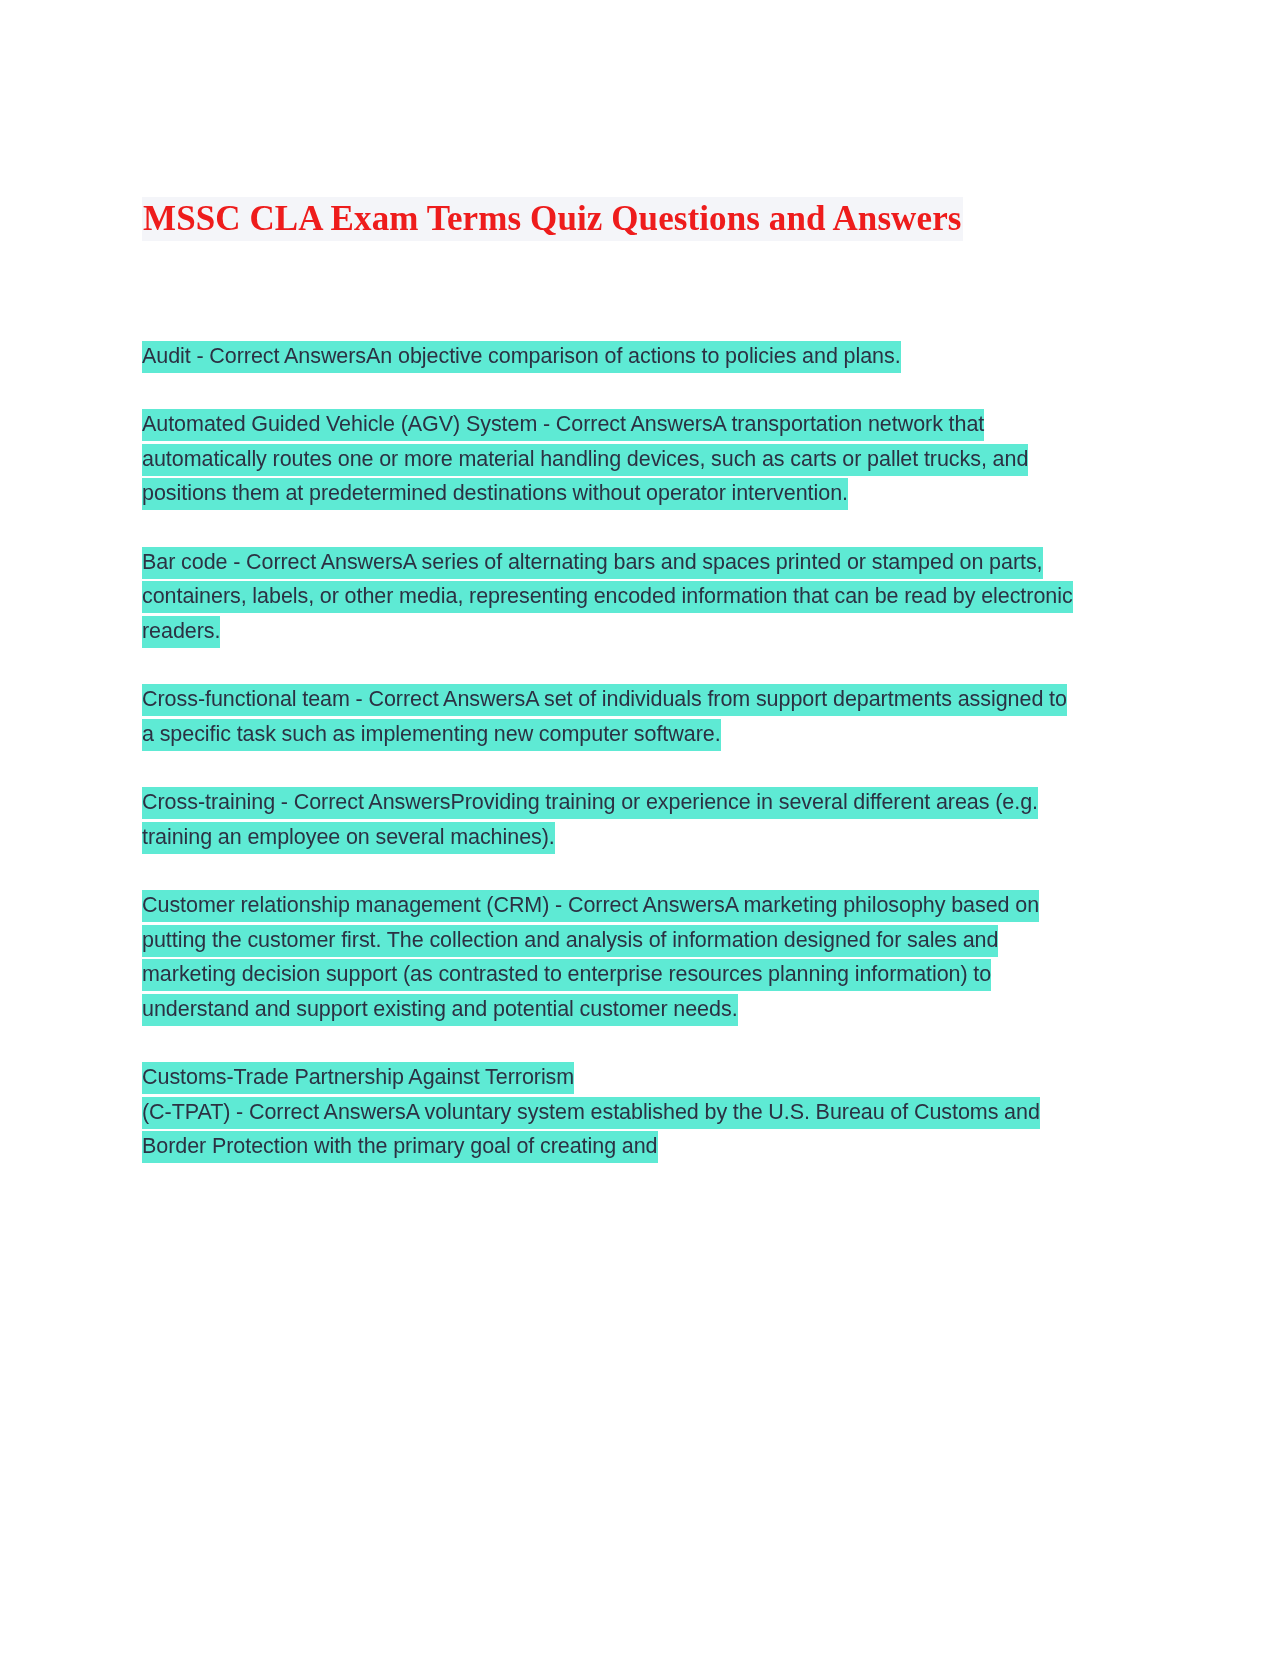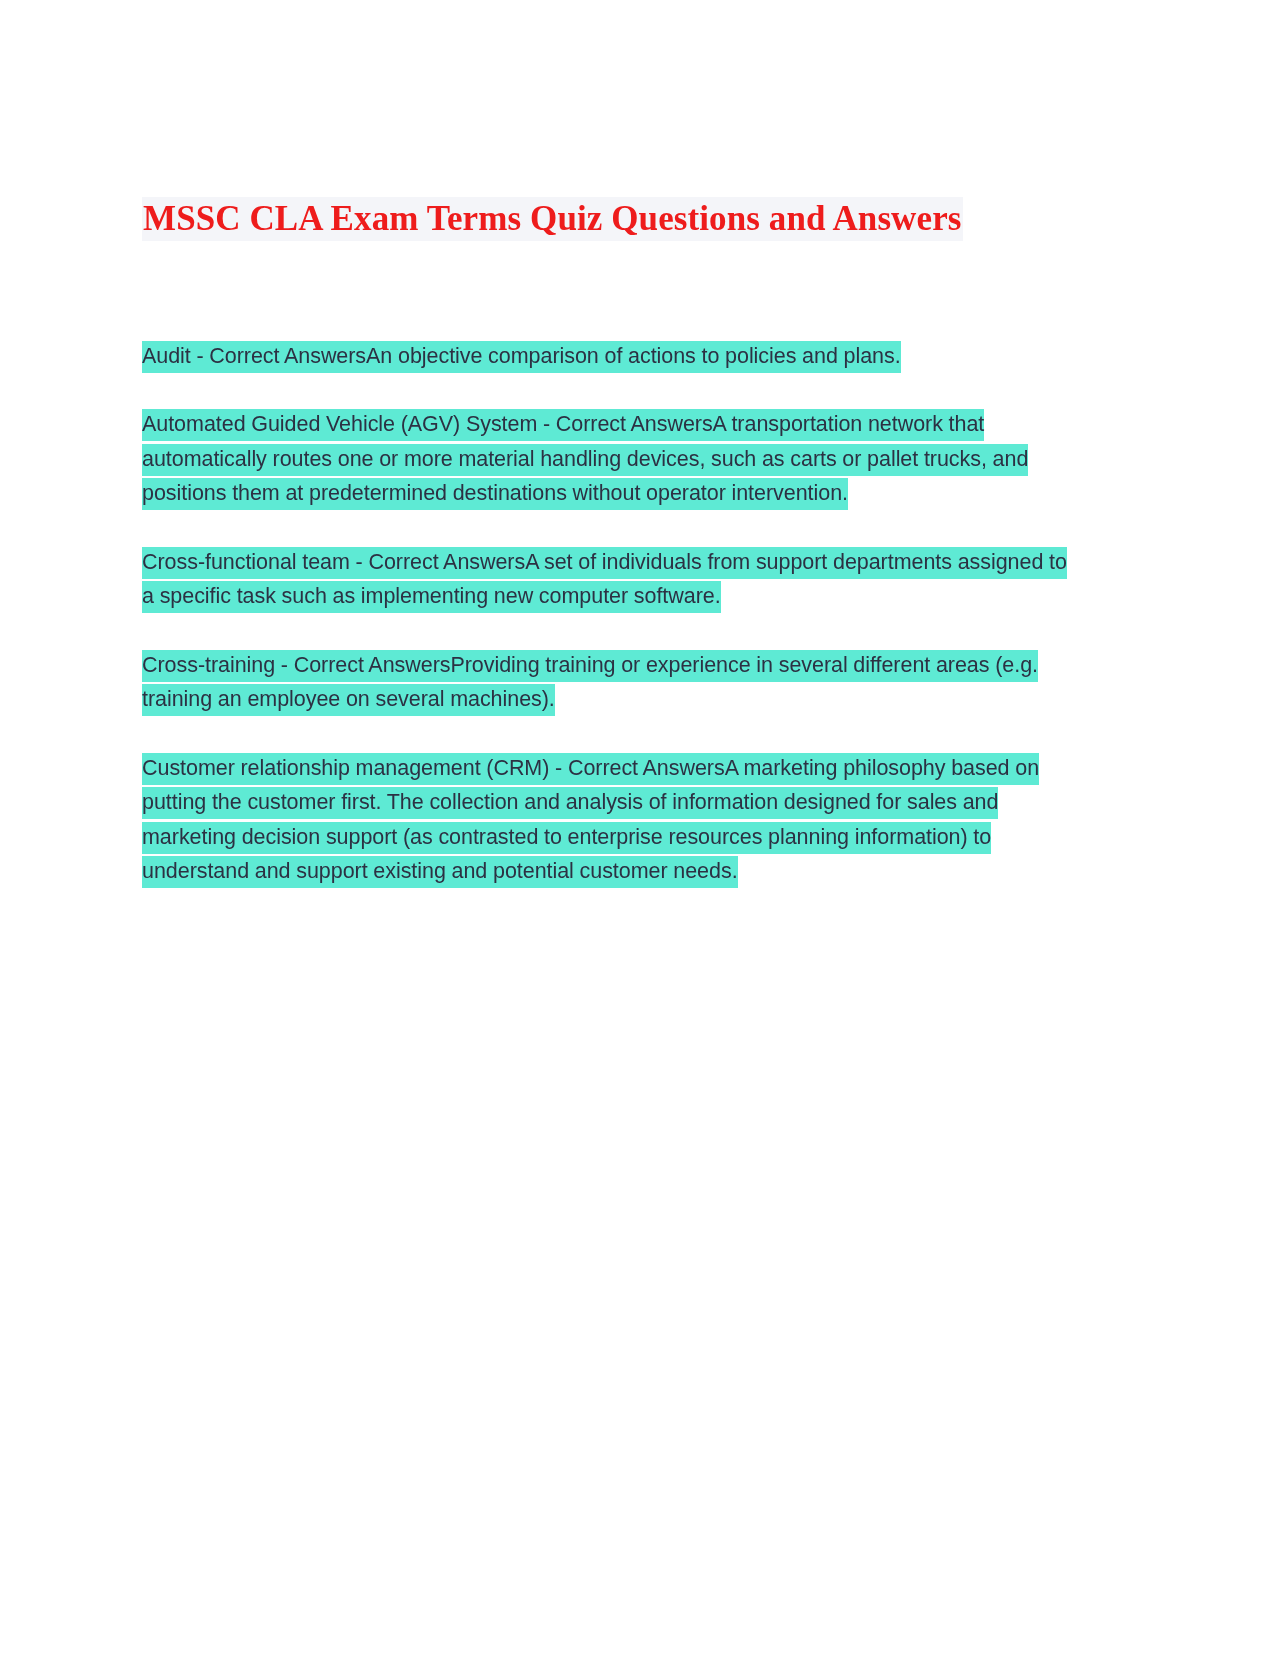--- a/index.html
+++ b/index.html
@@ -81,24 +81,26 @@
     <h1 class="doc-title"><span class="hl">MSSC CLA Exam Terms Quiz Questions and Answers</span></h1>
 
     <div class="title-gap"></div>
 
     <div class="body-block">
 
       <p class="term-para"><span class="hl">Audit - Correct AnswersAn objective comparison of actions to policies and plans.</span></p>
 
       <p class="term-para"><span class="hl">Automated Guided Vehicle (AGV) System - Correct AnswersA transportation network that automatically routes one or more material handling devices, such as carts or pallet trucks, and positions them at predetermined destinations without operator intervention.</span></p>
 
+      <p class="term-para"><span class="hl">Bar code - Correct AnswersA series of alternating bars and spaces printed or stamped on parts, containers, labels, or other media, representing encoded information that can be read by electronic readers.</span></p>
 
       <p class="term-para"><span class="hl">Cross-functional team - Correct AnswersA set of individuals from support departments assigned to a specific task such as implementing new computer software.</span></p>
 
       <p class="term-para"><span class="hl">Cross-training - Correct AnswersProviding training or experience in several different areas (e.g. training an employee on several machines).</span></p>
 
       <p class="term-para"><span class="hl">Customer relationship management (CRM) - Correct AnswersA marketing philosophy based on putting the customer first. The collection and analysis of information designed for sales and marketing decision support (as contrasted to enterprise resources planning information) to understand and support existing and potential customer needs.</span></p>
 
 
+      <p class="term-para"><span class="hl">Customs-Trade Partnership Against Terrorism</span><br><span class="hl">(C-TPAT) - Correct AnswersA voluntary system established by the U.S. Bureau of Customs and Border Protection with the primary goal of creating and</span></p>
 
     </div>
   </div>
 </div>
 
 </body></html>

